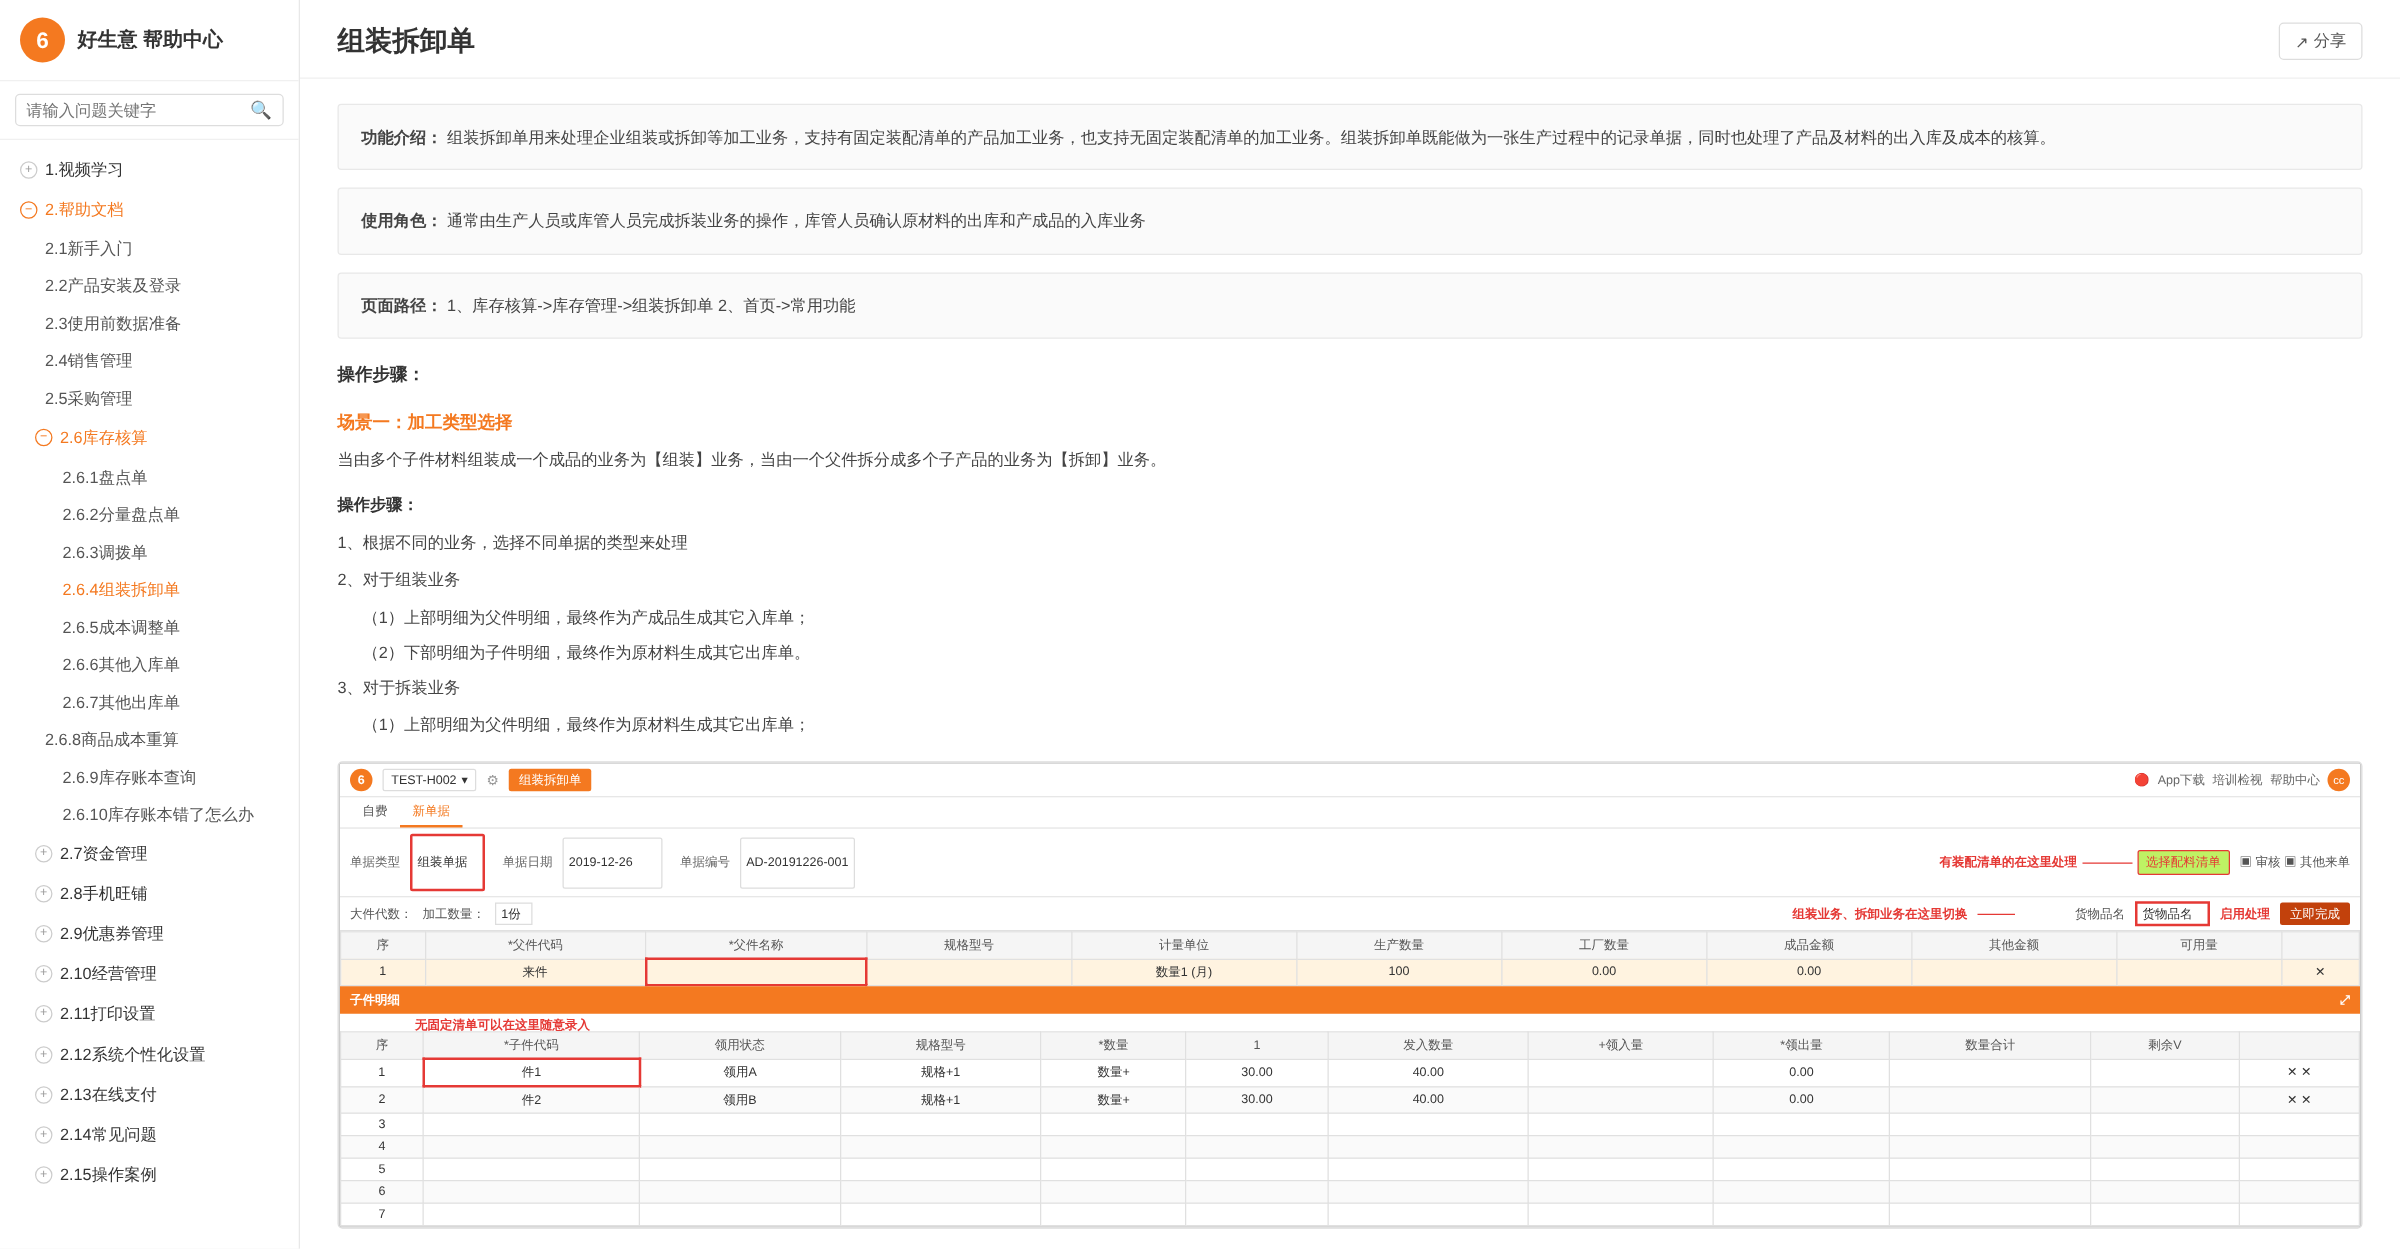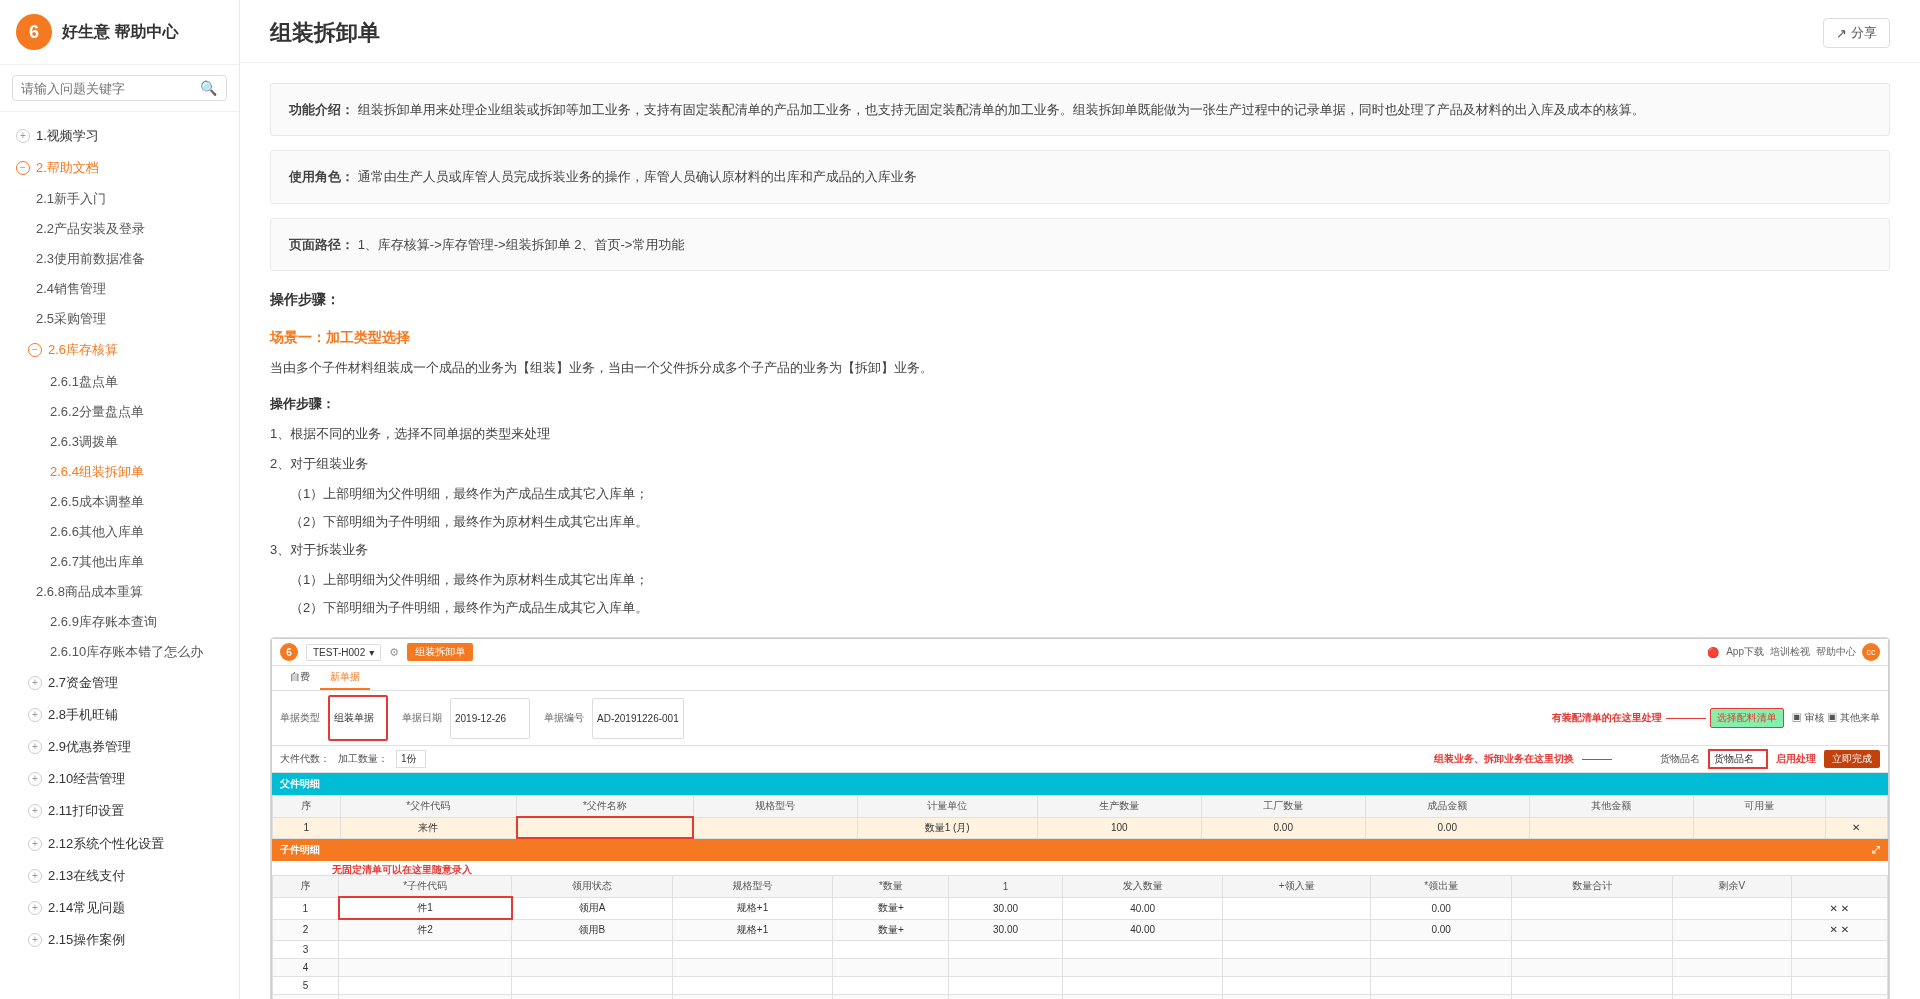--- a/index.html
+++ b/index.html
@@ -350,21 +350,20 @@
       </div>
 
       <div class="step-title">操作步骤：</div>
 
       <div class="step-desc">1、根据不同的业务，选择不同单据的类型来处理</div>
       <div class="step-desc">2、对于组装业务</div>
       <div class="sub-step">（1）上部明细为父件明细，最终作为产成品生成其它入库单；</div>
       <div class="sub-step">（2）下部明细为子件明细，最终作为原材料生成其它出库单。</div>
       <div class="step-desc">3、对于拆装业务</div>
       <div class="sub-step">（1）上部明细为父件明细，最终作为原材料生成其它出库单；</div>
-      <div class="sub-step">（2）下部明细为子件明细，最终作为产成品生成其它入库单。</div>
     </div>
 
     <div class="annotation-wrapper">
       <div class="screenshot-container">
         <div class="mock-window">
 
           <div class="mock-topbar">
             <div class="mock-topbar-left">
               <div class="mock-logo-small">6</div>
               <div class="mock-org-select">
@@ -401,43 +400,40 @@
             </div>
             <div class="mock-field-row" style="margin-left:8px;">
               <span class="mock-field-label">单据编号</span>
               <span class="mock-field-input" style="display:inline-block;">AD-20191226-001</span>
             </div>
             <div style="flex:1;"></div>
 
             <div style="position:relative; display:flex; align-items:center; gap:4px;">
               <span style="color:#e53935; font-size:10px; font-weight:bold; position:relative;">有装配清单的在这里处理</span>
               <span style="display:inline-block; width:40px; height:1px; background:#e53935; position:relative; top:0;"></span>
-              <button style="border:1px solid #e53935; color:#e53935; background:#86efac; border-radius:2px; padding:2px 6px; font-size:10px; cursor:pointer;">选择配料清单</button>
+              <button style="border:1px solid #e53935; color:#e53935; background:#bef264; border-radius:2px; padding:2px 6px; font-size:10px; cursor:pointer;">选择配料清单</button>
               <span style="margin-left:4px; font-size:10px; color:#555;">▣ 审核 ▣ 其他来单</span>
             </div>
           </div>
 
           <div style="display:flex; align-items:center; gap:8px; padding:3px 8px; background:#fff; border-bottom:1px solid #e0e0e0;">
             <span style="font-size:10px; color:#555;">大件代数：</span>
             <span style="font-size:10px; color:#555;">加工数量：</span>
             <span style="border:1px solid #ddd; padding:1px 4px; font-size:10px; min-width:30px;">1份</span>
             <div style="flex:1;"></div>
 
             <span style="color:#e53935; font-size:10px; font-weight:bold;">组装业务、拆卸业务在这里切换</span>
             <span style="width:30px; height:1px; background:#e53935; display:inline-block;"></span>
 
             <span style="font-size:10px; color:#555; margin-left:40px;">货物品名</span>
             <span style="border:2px solid #e53935; padding:1px 4px; font-size:10px; min-width:60px; display:inline-block;">货物品名</span>
             <span style="color:#e53935; font-size:10px; font-weight:bold;">启用处理</span>
             <button style="background:#c2410c; color:#fff; border:none; border-radius:2px; padding:2px 8px; font-size:10px; cursor:pointer;">立即完成</button>
           </div>
 
-          <div class="mock-section-header">
-            父件明细
-          </div>
 
           <table class="mock-table">
             <thead>
               <tr>
                 <th>序</th>
                 <th>*父件代码</th>
                 <th>*父件名称</th>
                 <th>规格型号</th>
                 <th>计量单位</th>
                 <th>生产数量</th>

